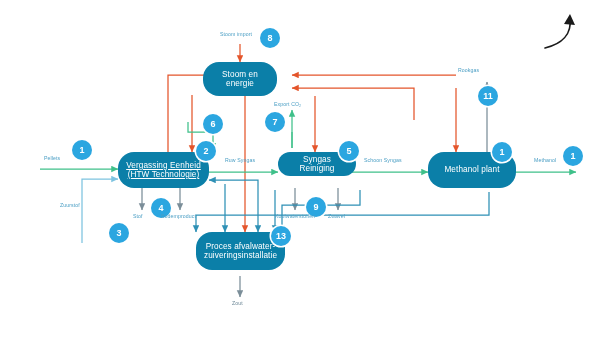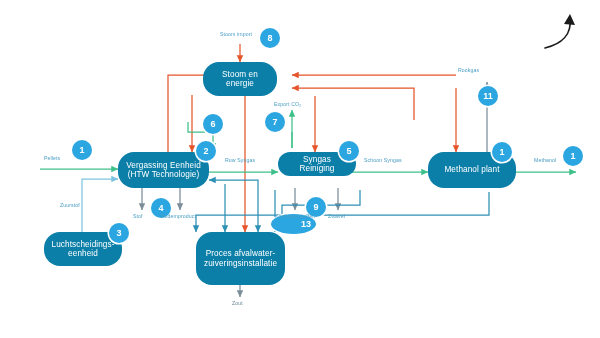--- a/index.html
+++ b/index.html
@@ -114,38 +114,34 @@
     <path d="M545,48 C562,44 572,34 570,18" fill="none" stroke="#1a1a1a" stroke-width="1.6" stroke-linecap="round"></path>
     <path d="M564,24 L570,14 L575,25 z" fill="#1a1a1a"></path>
   </svg>
 
   <div class="node" style="left:203px;top:62px;width:74px;height:34px;">
     <span style="white-space:pre-line;">Stoom en
 energie</span>
   </div>
 
   <div class="node" style="left:118px;top:152px;width:91px;height:36px;">
-    <span style="white-space:pre-line;">Vergassing Eenheid
+    <span style="white-space:pre-line;text-decoration:underline;">Vergassing Eenheid
 (HTW Technologie)</span>
   </div>
 
-  <div class="node" style="left:44px;top:232px;width:78px;height:34px;">
-    <span style="white-space:pre-line;">Luchtscheidings-
-eenheid</span>
-  </div>
 
   <div class="node" style="left:278px;top:152px;width:78px;height:24px;">
     <span style="white-space:pre-line;">Syngas Reiniging</span>
   </div>
 
   <div class="node" style="left:428px;top:152px;width:88px;height:36px;">
     <span style="white-space:pre-line;">Methanol plant</span>
   </div>
 
-  <div class="node" style="left:196px;top:232px;width:89px;height:53px;">
+  <div class="node" style="left:196px;top:232px;width:89px;height:38px;">
     <span style="white-space:pre-line;">Proces afvalwater-
 zuiveringsinstallatie</span>
   </div>
 
   <div class="badge small" style="left:72px;top:140px;">1</div>
 
   <div class="badge small" style="left:196px;top:141px;">2</div>
 
   <div class="badge small" style="left:109px;top:223px;">3</div>
 
@@ -160,21 +156,21 @@
   <div class="badge small" style="left:260px;top:28px;">8</div>
 
   <div class="badge small" style="left:306px;top:197px;">9</div>
 
   <div class="badge small" style="left:492px;top:142px;">1</div>
 
   <div class="badge small" style="left:478px;top:62px;margin-top:24px;">11</div>
 
   <div class="badge small" style="left:563px;top:146px;">1</div>
 
-  <div class="badge small" style="left:271px;top:214px;padding-left:25px;">13</div>
+  <div class="badge small" style="left:271px;top:226px;">13</div>
 
   <div class="flabel" style="left:44px;top:155px;">Pellets</div>
 
   <div class="flabel" style="left:220px;top:31px;">Stoom import</div>
 
   <div class="flabel" style="left:60px;top:202px;">Zuurstof</div>
 
   <div class="flabel" style="left:133px;top:213px;">Stof</div>
 
   <div class="flabel" style="left:161px;top:213px;">Bodemproduct</div>

